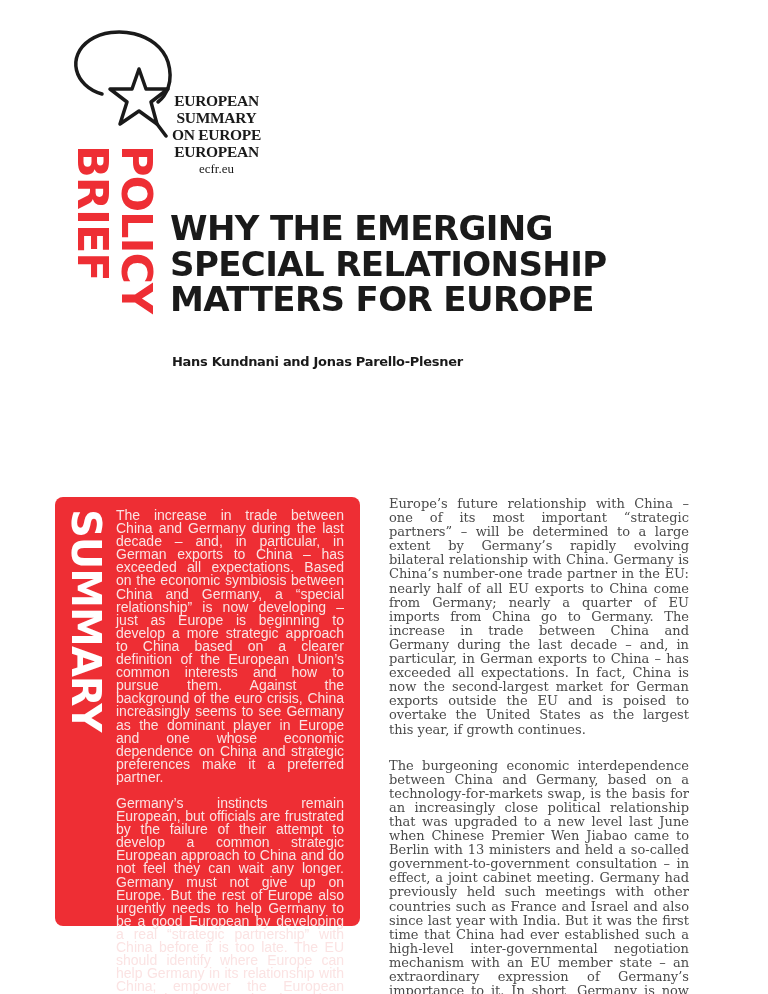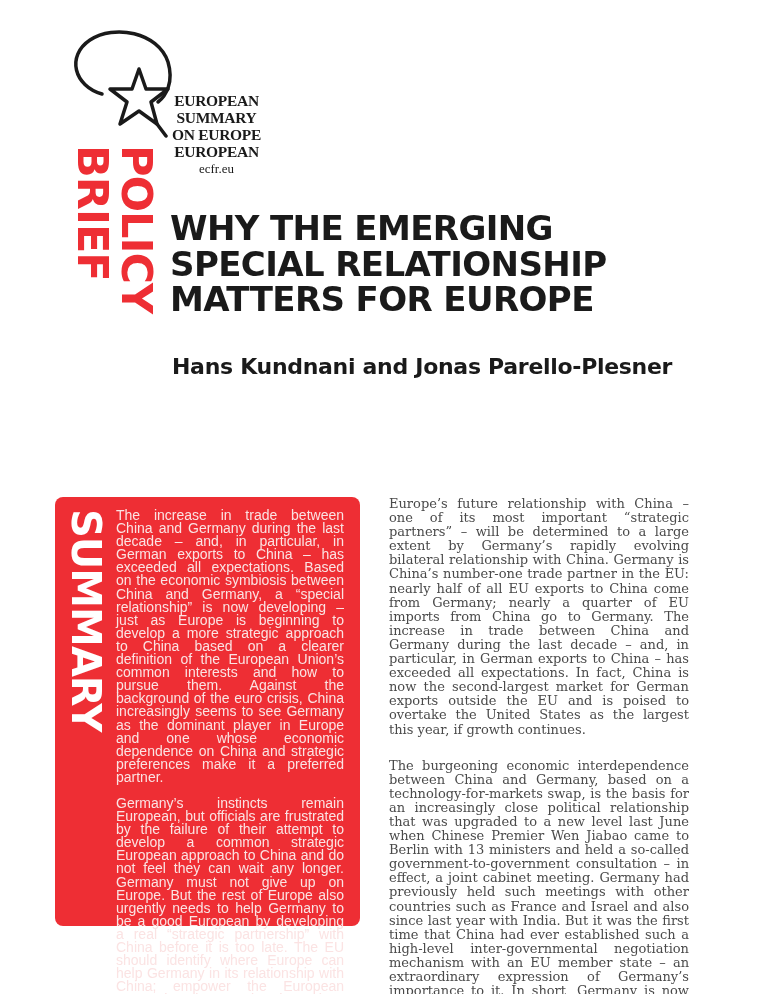--- a/index.html
+++ b/index.html
@@ -32,21 +32,21 @@
     .title {
       position: absolute; left: 170px; top: 211px;
       font-family: "DejaVu Sans", sans-serif; font-weight: bold;
       font-size: 34px; line-height: 35.7px; color: #1a1a1a; letter-spacing: -0.6px;
     }
     .title div { white-space: nowrap; }
 
     .authors {
       position: absolute; left: 172px; top: 354px;
       font-family: "DejaVu Sans", sans-serif; font-weight: bold;
-      font-size: 22px; color: #1a1a1a; white-space: nowrap; letter-spacing: -0.3px;
+      font-size: 13px; color: #1a1a1a; white-space: nowrap; letter-spacing: -0.3px;
     }
 
     .summary-box {
       position: absolute; left: 55px; top: 497px; width: 305px; height: 429px;
       background: #ee2e34; border-radius: 8px;
     }
     .summary-label {
       position: absolute; left: 10px; top: 12px; width: 42px; height: 218px;
     }
     .summary-label .rot {

